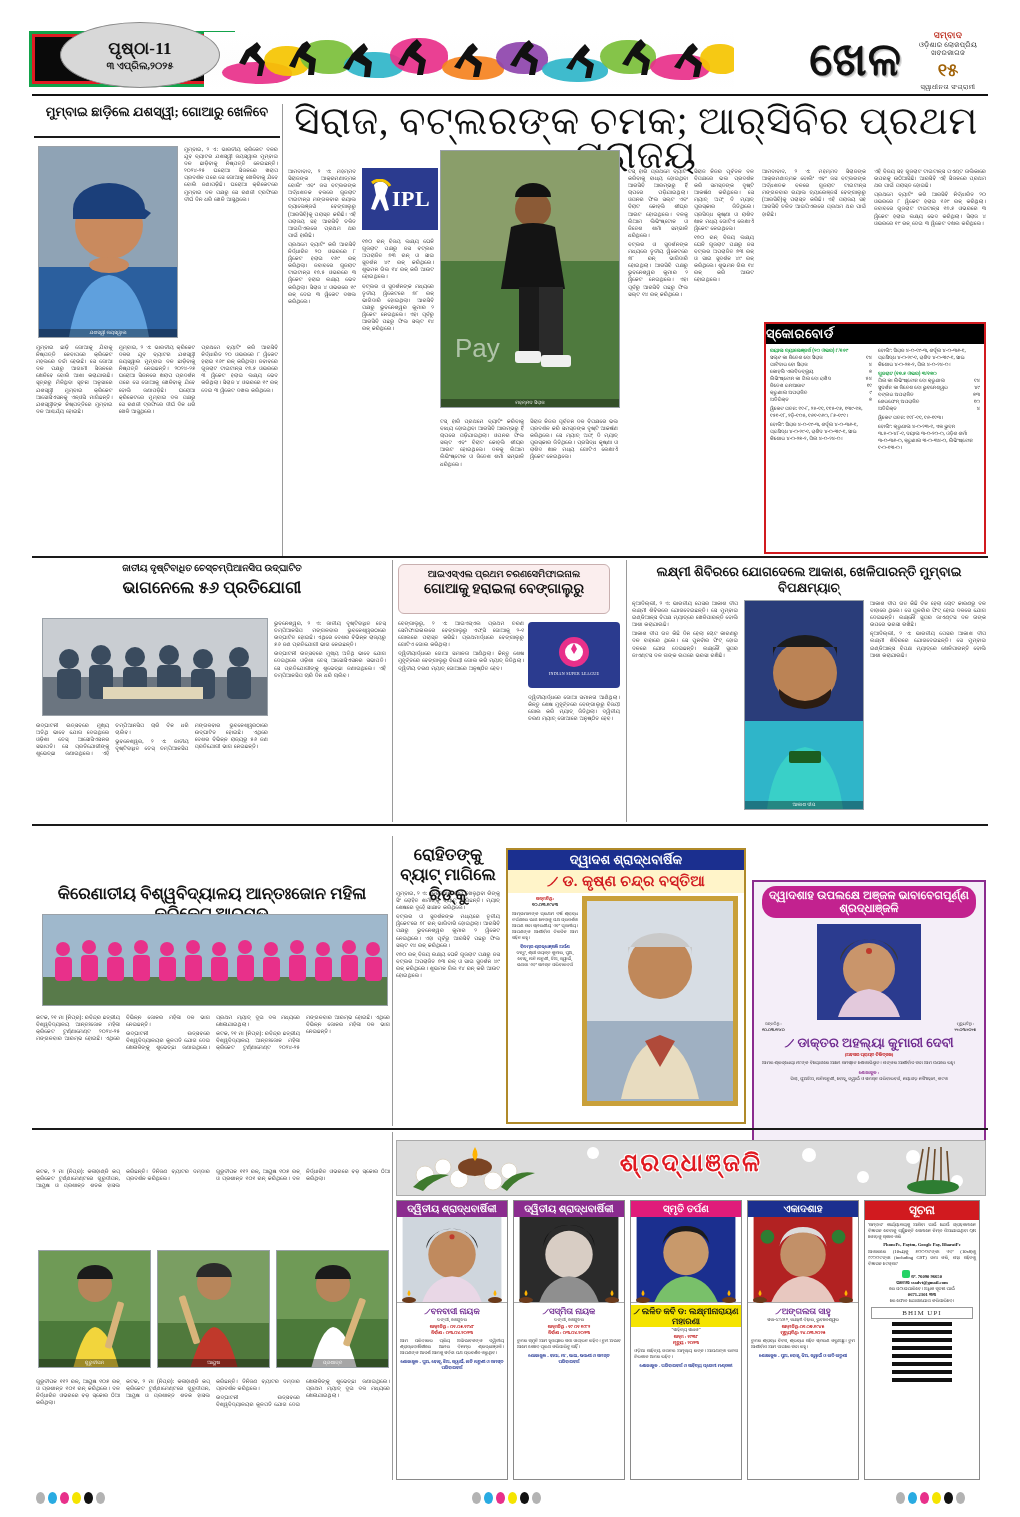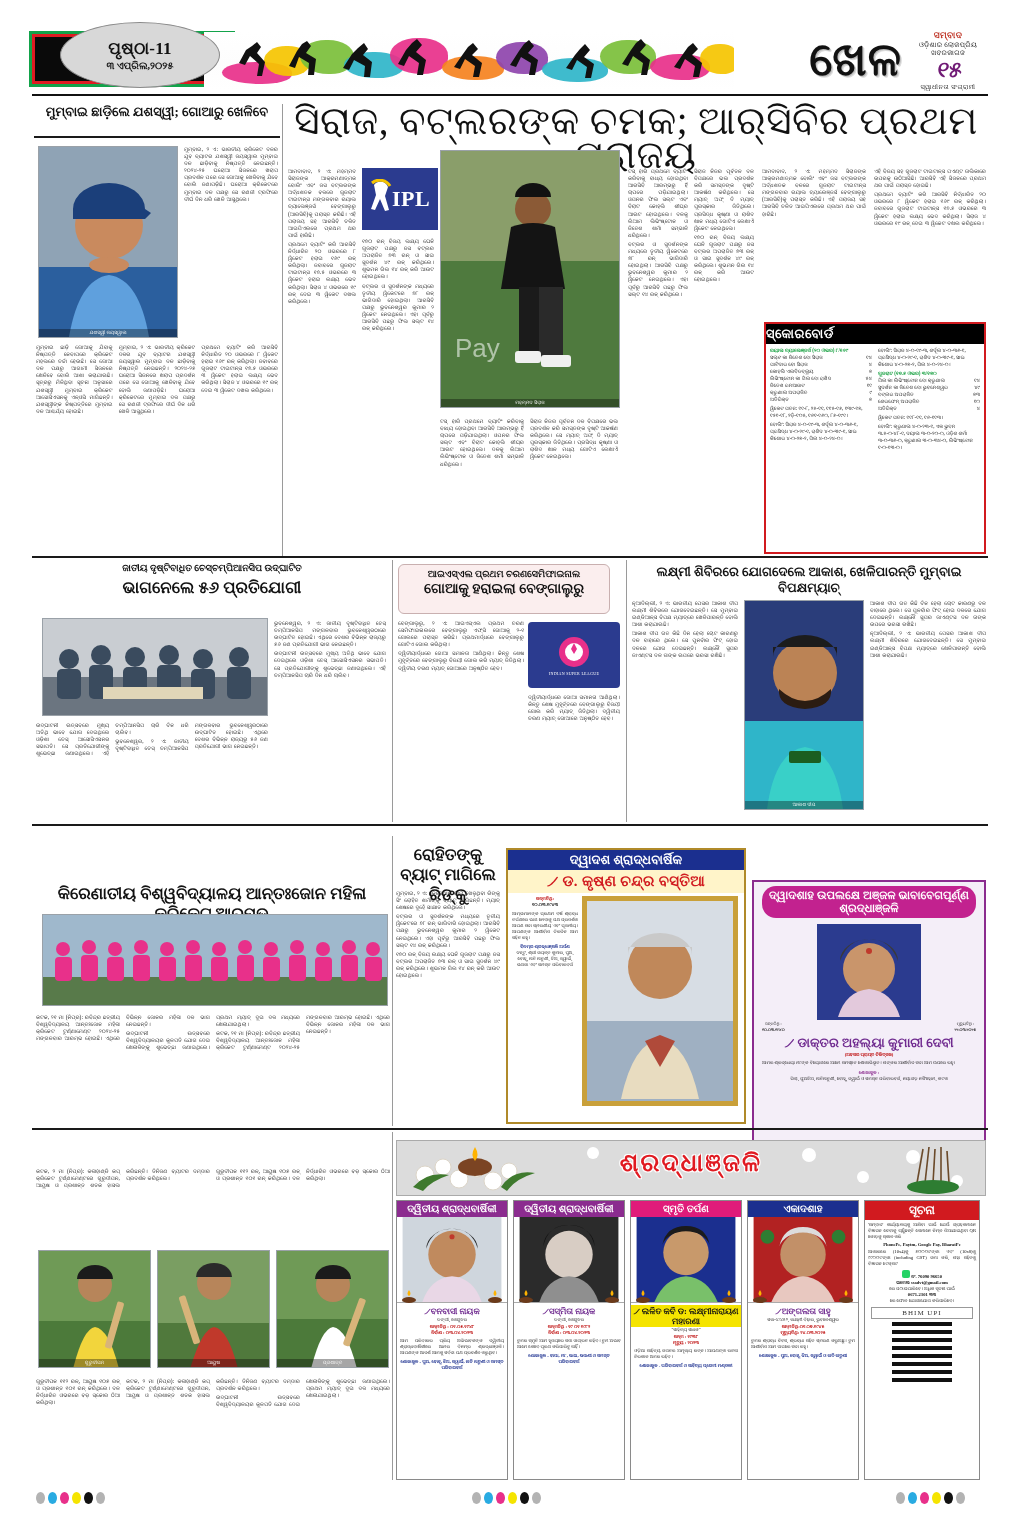--- a/index.html
+++ b/index.html
@@ -38,21 +38,21 @@
 
   .khela-title{
     position:absolute; right:86px; top:4px;
     font-size:46px; font-weight:bold; color:#111;
     letter-spacing:1px; line-height:52px;
     text-shadow: 1px 1px 0 #bbb, 2px 2px 0 #ddd;
   }
   .brandlogo{ position:absolute; right:0px; top:0px; width:80px; height:60px; text-align:center;}
   .brandlogo .b1{ font-size:9px; color:#c0392b; font-weight:bold; letter-spacing:.4px;}
   .brandlogo .b2{ font-size:7px; color:#111; letter-spacing:.3px;}
-  .brandlogo .b3{ font-size:22px; color:#701a75; font-weight:bold; line-height:26px;font-style:italic;}
+  .brandlogo .b3{ font-size:18px; color:#a16207; font-weight:bold; line-height:26px;}
   .brandlogo .b4{ font-size:6.5px; color:#111; letter-spacing:.5px;}
   .hrule{ position:absolute; left:32px; top:94px; width:956px; height:2px; background:#111;}
 
   
   .col-text{
     font-size:5.4px; line-height:7.1px; text-align:justify;
     color:#1b1b1b; font-family:"Liberation Serif", serif;
     letter-spacing:.05px;
     word-spacing:.4px;
   }

